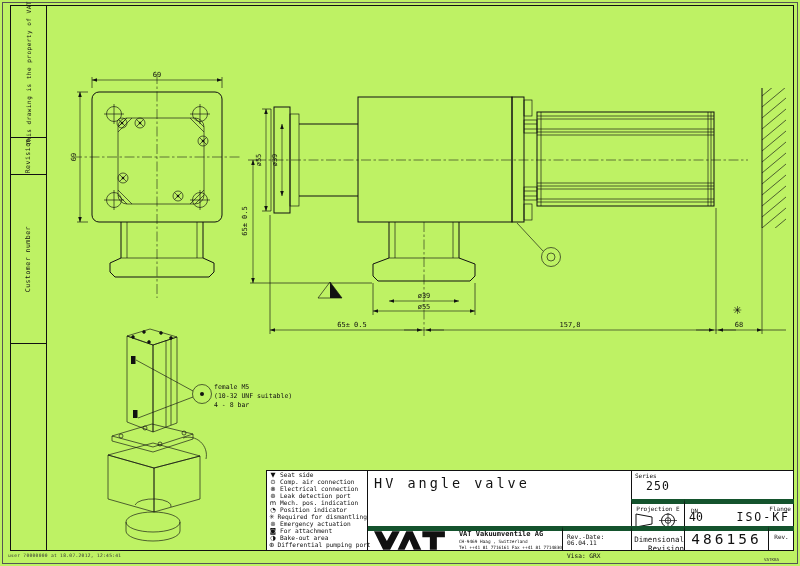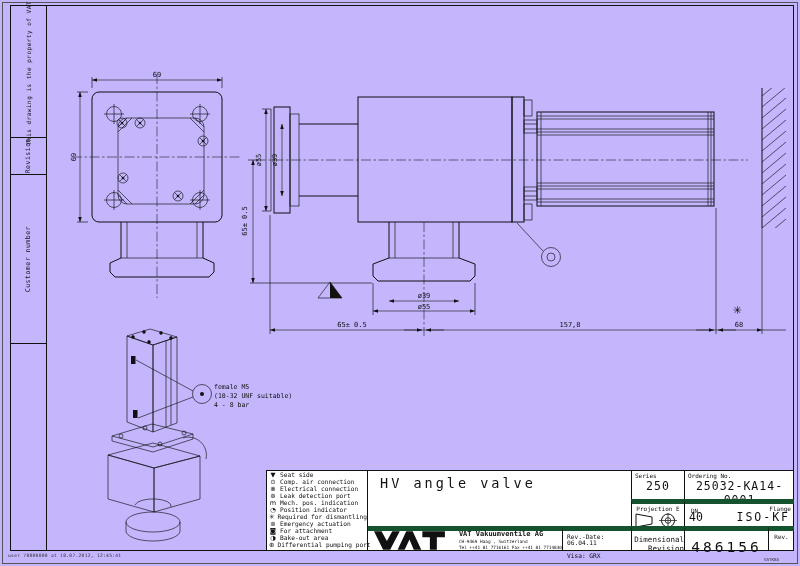--- a/index.html
+++ b/index.html
@@ -1,16 +1,16 @@
 <!DOCTYPE html>
 <html><head>
 <meta charset="utf-8">
 <style>
   html,body{margin:0;padding:0;background:#e8e8e8;}
-  .sheet{position:relative;width:800px;height:566px;background:#c4b5fd;
+  .sheet{position:relative;width:800px;height:566px;background:#bef264;
          font-family:"DejaVu Sans Mono",monospace;color:#111;overflow:hidden;}
   .outer{position:absolute;inset:2px;border:1px solid #555;}
   .frame{position:absolute;left:10px;top:5px;width:784px;height:546px;border:1px solid #111;box-sizing:border-box;}
   
   .strip{position:absolute;left:10px;top:5px;width:37px;height:546px;border-right:1px solid #111;box-sizing:border-box;}
   .strip .sec{position:relative;border-bottom:1px solid #111;display:flex;align-items:center;justify-content:center;}
   .vtext{writing-mode:vertical-rl;transform:rotate(180deg);font-size:6.5px;white-space:nowrap;letter-spacing:.5px;}
   
   svg.draw{position:absolute;left:0;top:0;}
   .o{fill:none;stroke:#111;stroke-width:1;}
@@ -19,30 +19,30 @@
   .dim{fill:none;stroke:#111;stroke-width:.6;}
   text.d{font:7px "DejaVu Sans Mono",monospace;fill:#111;}
   text.n{font:6.5px "DejaVu Sans Mono",monospace;fill:#111;}
   
   .tb{position:absolute;left:266px;top:470px;width:528px;height:81px;border:1px solid #111;box-sizing:border-box;background:#fff;}
   .tb .cell{position:absolute;box-sizing:border-box;}
   .bl{border-left:1px solid #111;} .bt{border-top:5px solid #14532d;}
   .legend{left:0;top:0;width:101px;height:79px;border-right:1px solid #111;display:flex;flex-direction:column;justify-content:space-around;padding:1px 0 1px 2px;}
   .lrow{display:flex;align-items:center;gap:3px;font-size:6.2px;line-height:1;white-space:nowrap;}
   .lrow .ic{width:8px;text-align:center;font-family:"DejaVu Sans",sans-serif;font-size:6.5px;}
-  .titlebox{left:107px;top:0;width:263px;height:55px;}
+  .titlebox{left:101px;top:0;width:263px;height:55px;}
   .titlebox .tt{font-size:13.5px;letter-spacing:3px;padding:4px 0 0 6px;}
   .series{left:364px;top:0;width:53px;height:28px;}
   .ordering{left:417px;top:0;width:110px;height:28px;}
   .projection{left:364px;top:28px;width:53px;height:27px;}
   .dnflange{left:417px;top:28px;width:110px;height:27px;}
   .logo{left:101px;top:55px;width:194px;height:24px;display:flex;align-items:center;gap:14px;padding-left:6px;}
   .revdate{left:295px;top:55px;width:69px;height:24px;padding:3px 0 0 4px;font-size:6.2px;line-height:1;}
   .dimdraw{left:364px;top:55px;width:53px;height:24px;text-align:right;font-size:7.5px;line-height:1.25;padding-top:4px;}
-  .number{left:417px;top:55px;width:84px;height:24px;text-align:center;font-size:14.5px;letter-spacing:3px;padding-top:8px;}
+  .number{left:417px;top:55px;width:84px;height:24px;text-align:center;font-size:14.5px;letter-spacing:3px;padding-top:0;}
   .revc{left:501px;top:55px;width:26px;height:24px;font-size:6px;text-align:center;padding-top:2px;}
   .lab{font-size:6px;line-height:1;padding:2px 0 0 3px;}
   .val-c{font-size:11.5px;text-align:center;letter-spacing:1px;}
   .co-name{font-size:7px;font-weight:bold;line-height:1.3;}
   .co-sub{font-size:4.4px;line-height:1.35;white-space:nowrap;}
   .stamp{position:absolute;left:8px;top:553px;font-size:4.6px;color:#333;letter-spacing:.3px;}
   .mark{position:absolute;left:764px;top:557px;font-size:4.2px;color:#333;}
 </style>
 </head>
 <body>
@@ -392,24 +392,20 @@
     </div>
 
     <div class="cell titlebox">
       <div class="tt">HV angle valve</div>
     </div>
 
     <div class="cell series bl">
       <div class="lab">Series</div>
       <div class="val-c">250</div>
     </div>
-    <div class="cell ordering bl">
-      <div class="lab">Ordering No.</div>
-      <div class="val-c">25032-KA14-0001</div>
-    </div>
 
     <div class="cell projection bl bt">
       <div class="lab" style="text-align:center;padding-left:0;">Projection E</div>
       <svg width="50" height="17" viewBox="0 0 50 17" style="display:block;margin:0 auto;">
         <polygon points="3,2 3,15 19,12 19,5" fill="none" stroke="#111" stroke-width="1"></polygon>
         <circle cx="35" cy="8.5" r="6.5" fill="none" stroke="#111" stroke-width="1"></circle>
         <circle cx="35" cy="8.5" r="2.8" fill="none" stroke="#111" stroke-width=".8"></circle>
         <line x1="26" y1="8.5" x2="44" y2="8.5" stroke="#111" stroke-width=".7"></line>
         <line x1="35" y1="1" x2="35" y2="16" stroke="#111" stroke-width=".7"></line>
       </svg>

